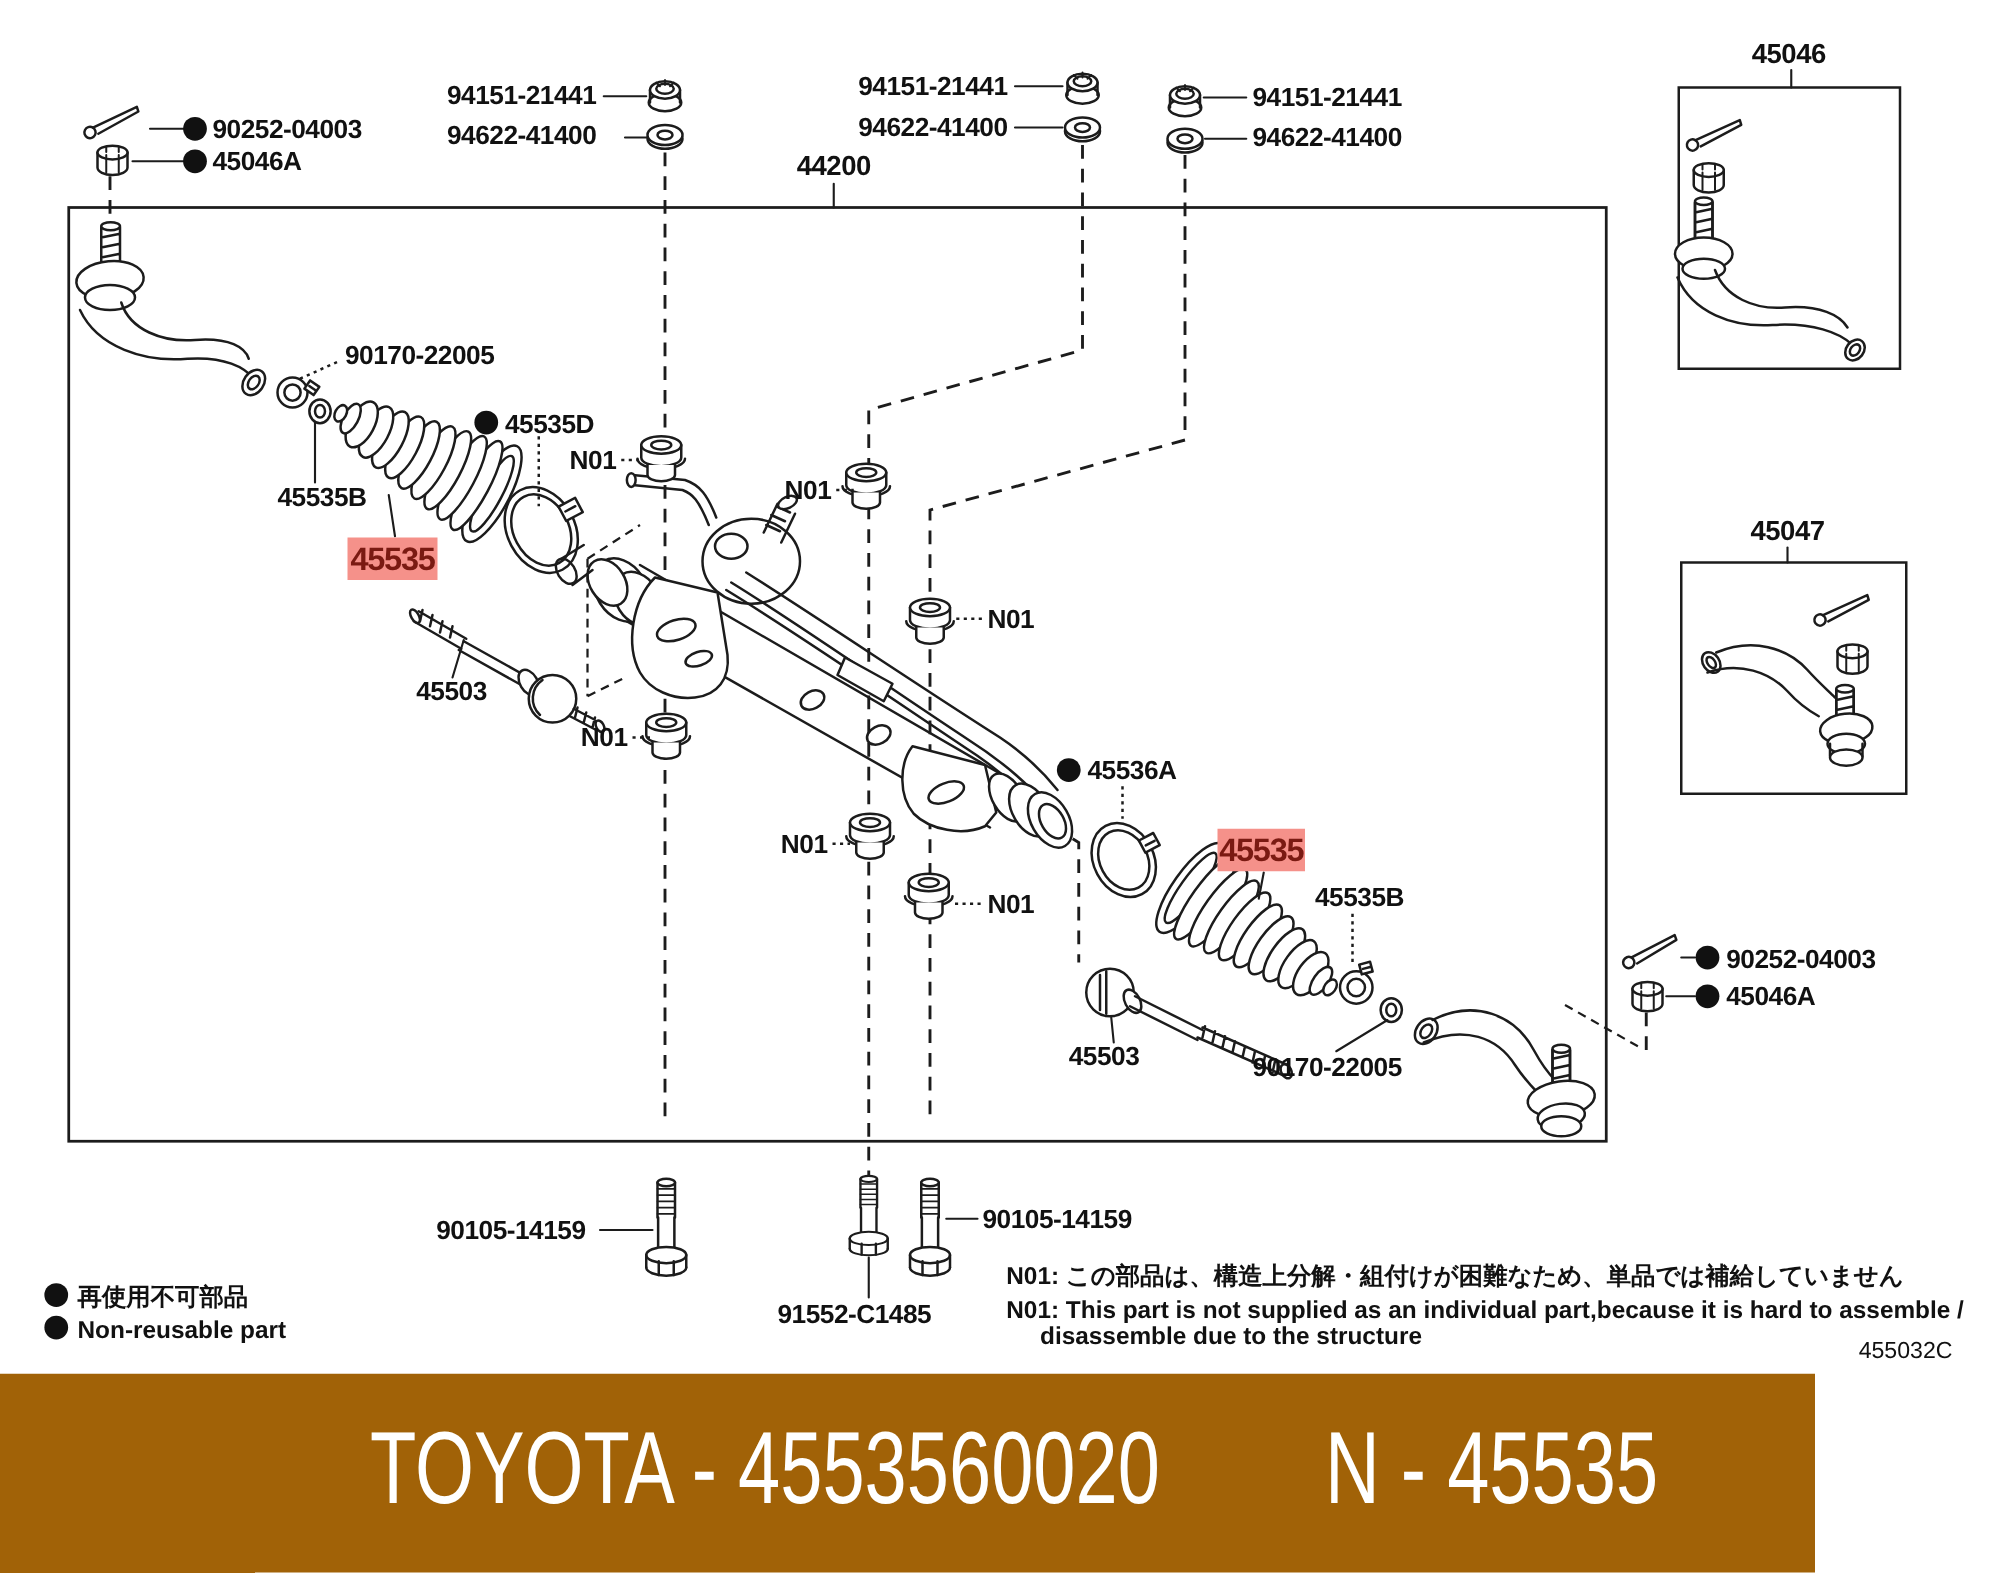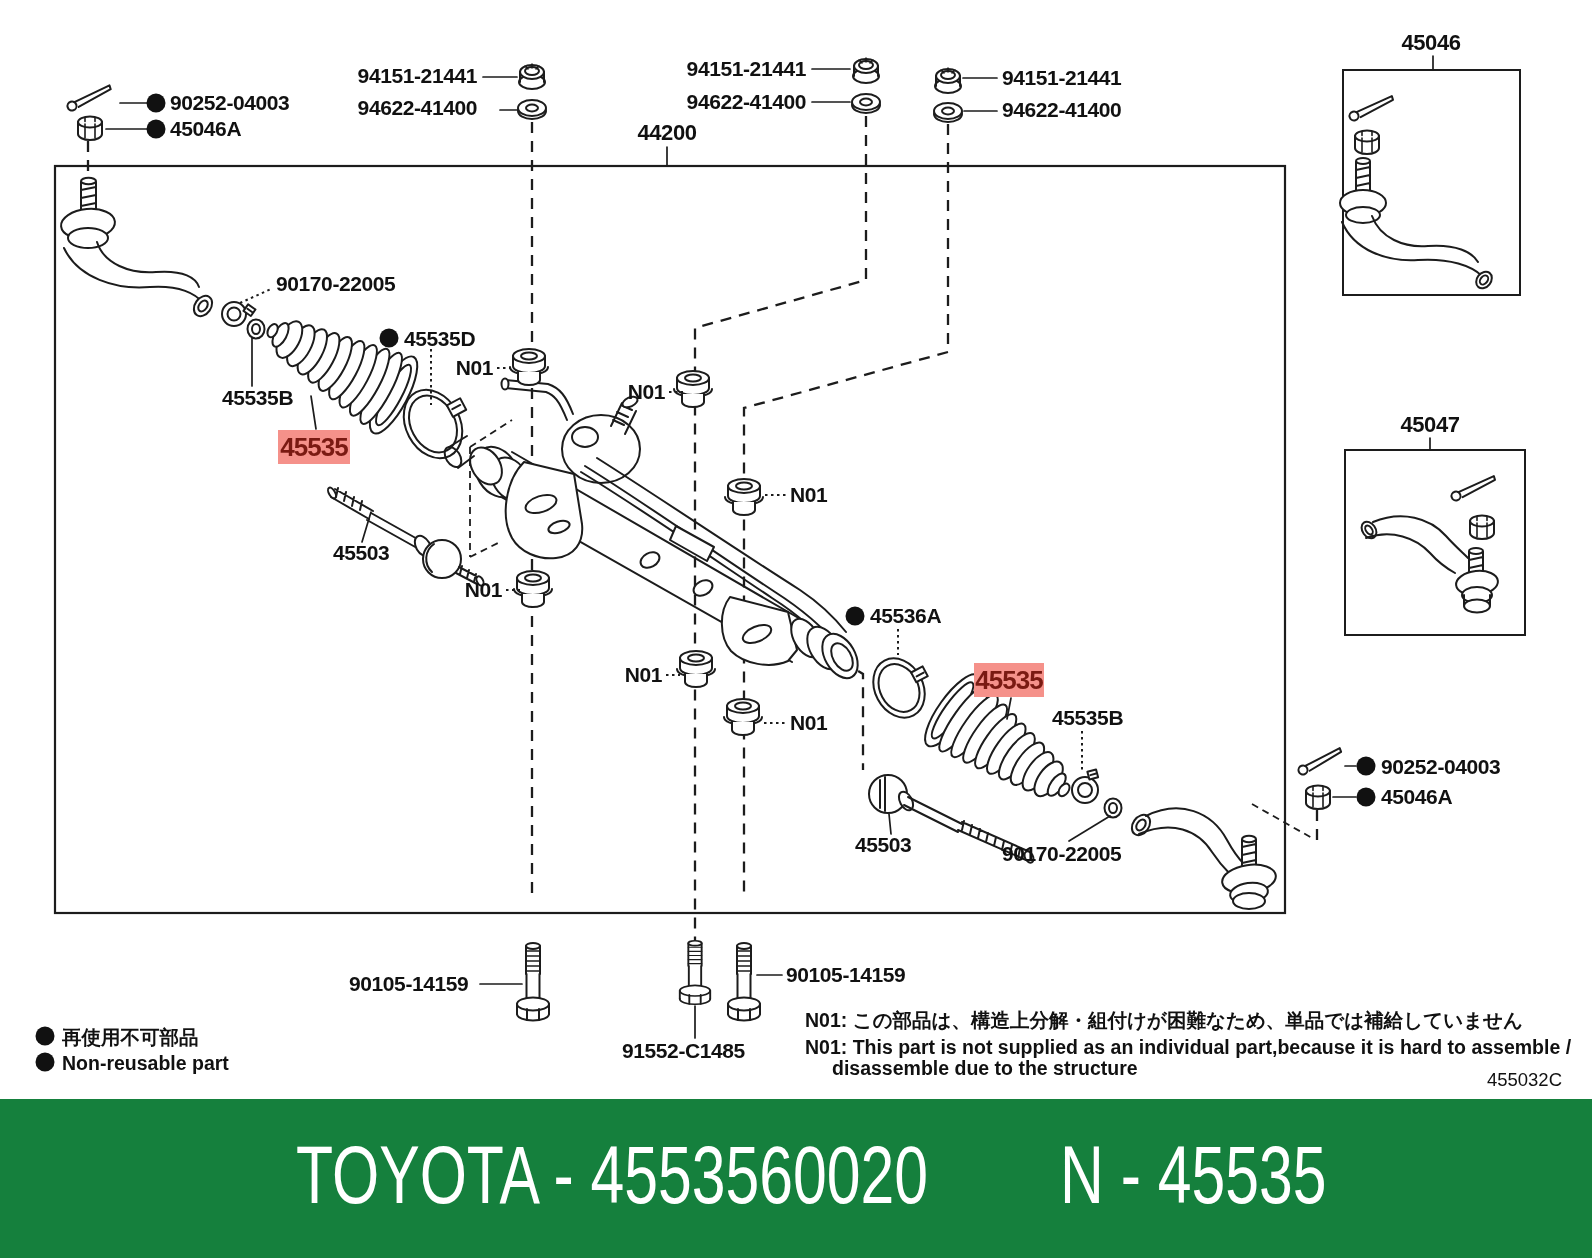--- a/index.html
+++ b/index.html
@@ -13,21 +13,21 @@
   .note{font:bold 19.5px "Liberation Sans","DejaVu Sans",sans-serif;}
   .doc{font:18.5px "Liberation Sans",sans-serif;}
   .ln{stroke:#1c1c1c;stroke-width:2;fill:none;stroke-linecap:round;stroke-linejoin:round;}
   .thin{stroke:#1c1c1c;stroke-width:1.7;fill:none;stroke-linecap:round;}
   .wf{fill:#fff;}
   .dashA{stroke:#1c1c1c;stroke-width:2.3;fill:none;stroke-dasharray:11 8;}
   .dashB{stroke:#1c1c1c;stroke-width:1.8;fill:none;stroke-dasharray:7 5;}
   .dot{stroke:#1c1c1c;stroke-width:2;fill:none;stroke-dasharray:2.5 3.5;}
   .blk{fill:#111;stroke:none;}
   .hlbox{fill:#f5918a;stroke:none;}
-  .banner{position:absolute;left:0;top:1099px;width:1592px;height:159px;background:#15803d;}
+  .banner{position:absolute;left:0;top:1099px;width:1452px;height:159px;background:#a16207;}
   .banner span{position:absolute;top:50%;color:#fff;font:400 82px "Liberation Sans",sans-serif;
     transform:translateY(-54%) scaleX(0.74);transform-origin:left center;white-space:pre;}
 </style>
 </head>
 <body>
 
 <svg width="1592" height="1099" viewBox="0 0 1592 1099">
 <defs>
   <g id="flangeNut" class="ln">
     <ellipse class="wf" cx="0" cy="8" rx="13" ry="7"></ellipse>

